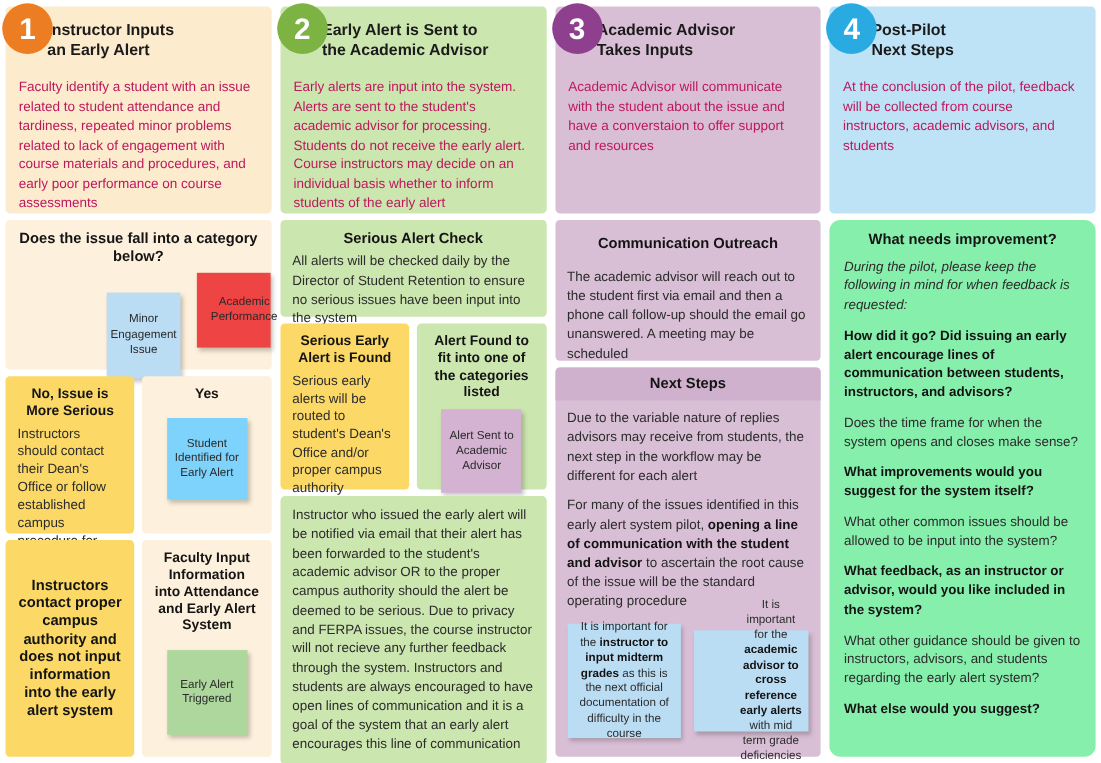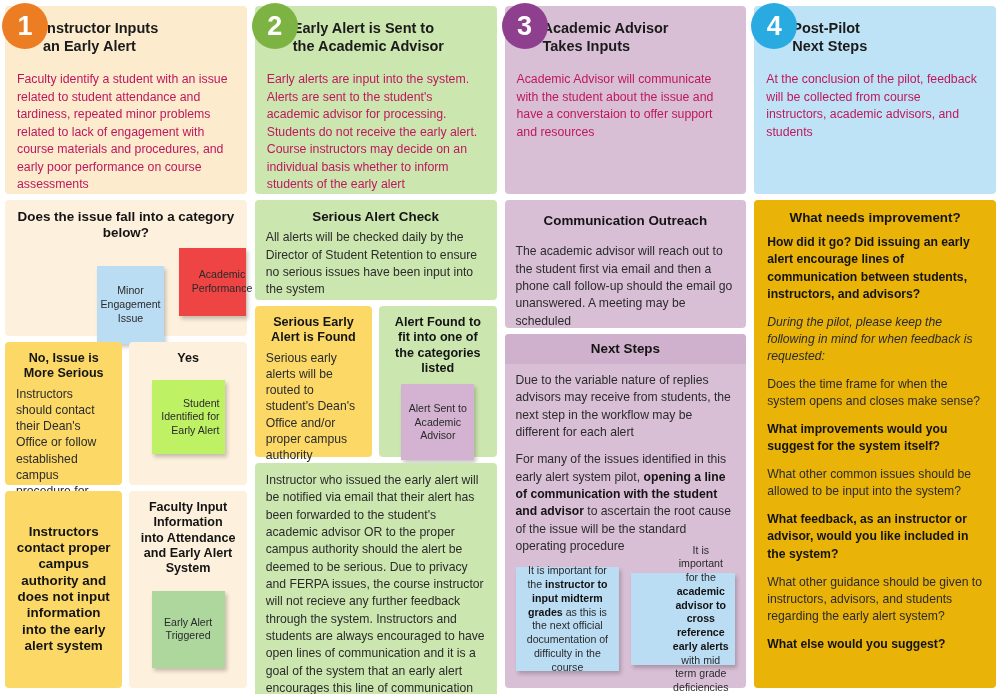--- a/index.html
+++ b/index.html
@@ -184,21 +184,21 @@
 
     <div class="row2">
       <div class="card" style="background:#FCD966; height:143px;">
         <div class="card-title small">No, Issue is
 More Serious</div>
         <div class="card-body tight">Instructors should contact their Dean's Office or follow established campus procedure for issue</div>
       </div>
       <div class="card" style="background:#FDF0DC; height:143px;">
         <div class="card-title small">Yes</div>
         <div class="note-center">
-          <div class="sticky n-student" style="background:#bef264;text-align:right;">Student Identified for Early Alert</div>
+          <div class="sticky n-student" style="background:#7dd3fc;">Student Identified for Early Alert</div>
         </div>
       </div>
     </div>
 
     <div class="row2" style="flex:1 1 auto;">
       <div class="card" style="background:#FCD966; display:flex; align-items:center; justify-content:center;">
         <div class="card-title" style="margin-bottom:0;">Instructors contact proper campus authority and does not input information into the early alert system</div>
       </div>
       <div class="card" style="background:#FDF0DC;">
         <div class="card-title small">Faculty Input Information into Attendance and Early Alert System</div>
@@ -211,21 +211,21 @@
 
   <div class="column">
 
     <div class="header-panel" style="background:#CCE6B0; height:188px;">
       <div class="step-badge" style="background:#7CB342;">2</div>
       <div class="header-title">Early Alert is Sent to
 the Academic Advisor</div>
       <div class="header-body">Early alerts are input into the system.  Alerts are sent to the student's academic advisor for processing.  Students do not receive the early alert.  Course instructors may decide on an individual basis whether to inform students of the early alert</div>
     </div>
 
-    <div class="card" style="background:#CCE6B0; height:100px;">
+    <div class="card" style="background:#CCE6B0; height:88px;">
       <div class="card-title">Serious Alert Check</div>
       <div class="card-body">All alerts will be checked daily by the Director of Student Retention to ensure no serious issues have been input into the system</div>
     </div>
 
     <div class="row2">
       <div class="card" style="background:#FCD966; height:151px;">
         <div class="card-title small">Serious Early
 Alert is Found</div>
         <div class="card-body tight">Serious early alerts will be routed to student's Dean's Office and/or proper campus authority</div>
       </div>
@@ -275,24 +275,24 @@
 
   <div class="column">
 
     <div class="header-panel" style="background:#BEE3F6; height:188px;">
       <div class="step-badge" style="background:#29ABE2;">4</div>
       <div class="header-title">Post-Pilot
 Next Steps</div>
       <div class="header-body">At the conclusion of the pilot, feedback will be collected from course instructors, academic advisors, and students</div>
     </div>
 
-    <div class="card" style="background:#eab308; flex:1 1 auto; padding:10px 13px;">
+    <div class="card" style="background:#86efac; flex:1 1 auto; padding:10px 13px;border-radius:10px;">
       <div class="card-title" style="margin-bottom:8px;">What needs improvement?</div>
+      <div class="q-block italic">During the pilot, please keep the following in mind for when feedback is requested:</div>
       <div class="q-block bold">How did it go?  Did issuing an early alert encourage lines of communication between students, instructors, and advisors?</div>
-      <div class="q-block italic">During the pilot, please keep the following in mind for when feedback is requested:</div>
       <div class="q-block">Does the time frame for when the system opens and closes make sense?</div>
       <div class="q-block bold">What improvements would you suggest for the system itself?</div>
       <div class="q-block">What other common issues should be allowed to be input into the system?</div>
       <div class="q-block bold">What feedback, as an instructor or advisor, would you like included in the system?</div>
       <div class="q-block">What other guidance should be given to instructors, advisors, and students regarding the early alert system?</div>
       <div class="q-block bold">What else would you suggest?</div>
     </div>
   </div>
 
 </div>

